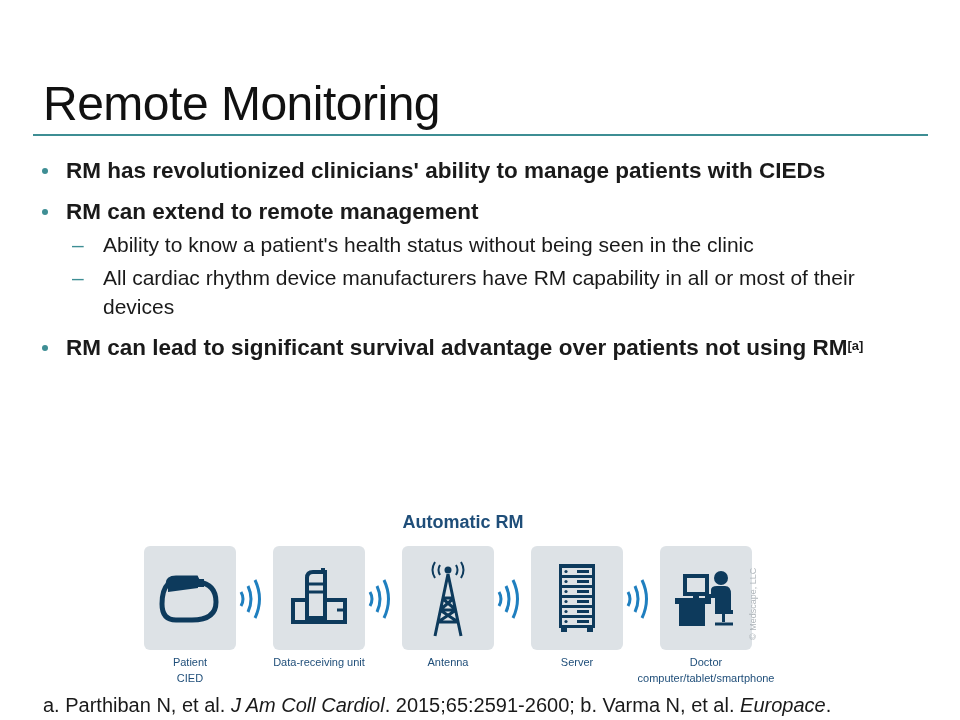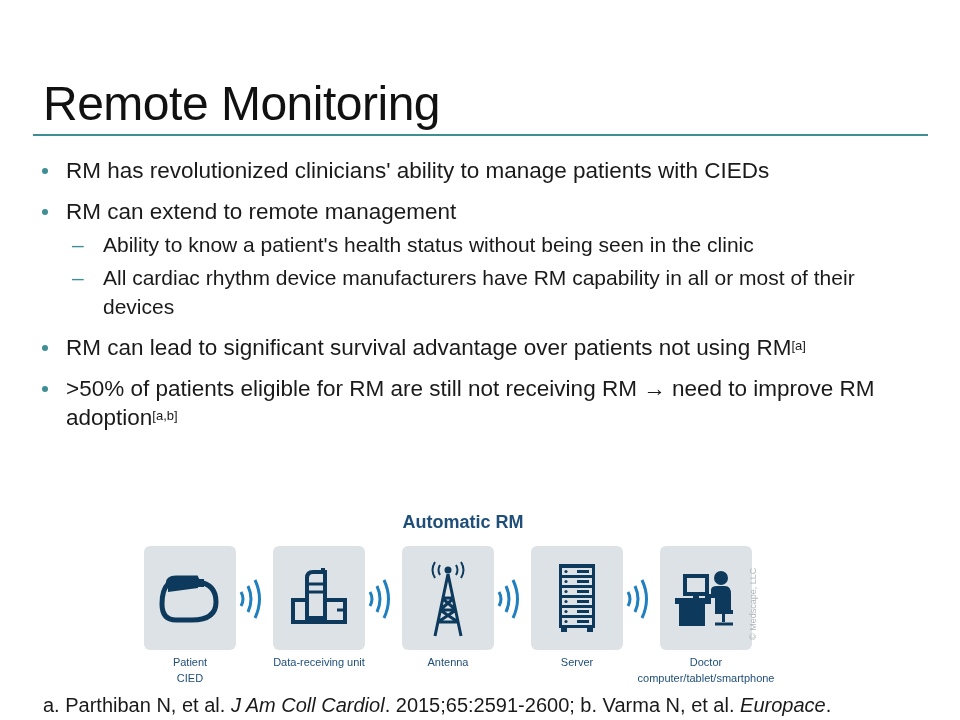--- a/index.html
+++ b/index.html
@@ -1,20 +1,20 @@
 <!DOCTYPE html>
 <html><head>
 <meta charset="utf-8">
 <style>
   html, body { margin:0; padding:0; }
   body { width:960px; height:720px; background:#ffffff; position:relative; overflow:hidden; font-family:"Liberation Sans", sans-serif; color:#1a1a1a; }
   .title { position:absolute; left:43px; top:76px; font-size:48px; font-weight:normal; letter-spacing:-0.5px; color:#111; }
   .rule { position:absolute; left:33px; top:134px; width:895px; height:2px; background:#3e8e94; }
   .bullets { position:absolute; left:42px; top:156px; width:880px; }
-  .b1 { position:relative; padding-left:24px; font-weight:normal; font-size:22.5px; line-height:29px; margin-bottom:12px; }
+  .b1 { position:relative; padding-left:24px; font-weight:bold; font-size:22.5px; line-height:29px; margin-bottom:12px; }
   .b1 .dot { position:absolute; left:0; top:12px; width:6px; height:6px; border-radius:50%; background:#3e8e94; }
   .b2 { position:relative; padding-left:61px; font-size:21px; line-height:29px; margin-bottom:4px; }
   .b2 .dash { position:absolute; left:30px; top:0; color:#3e8e94; }
   sup { font-size:13px; vertical-align:top; position:relative; top:-2px; }
   .diagram-title { position:absolute; left:16px; width:894px; top:512px; text-align:center; font-weight:bold; font-size:18px; color:#1f4e79; }
   .node { position:absolute; top:546px; width:92px; height:104px; background:#dde2e6; border-radius:6px; display:flex; align-items:center; justify-content:center; }
   .label { position:absolute; top:654px; width:200px; text-align:center; font-size:11px; line-height:16px; color:#1f4e79; }
   .wave { position:absolute; top:574px; width:36px; height:50px; }
   .copyright { position:absolute; left:748px; top:640px; transform:rotate(-90deg); transform-origin:left top; font-size:9px; color:#b0b6bb; white-space:nowrap; }
   .refs { position:absolute; left:43px; top:694px; font-size:20px; color:#1a1a1a; }
@@ -39,24 +39,20 @@
     <span class="dash">–</span>
     <span>Ability to know a patient's health status without being seen in the clinic</span>
   </div>
   <div class="b2" style="margin-bottom:12px">
     <span class="dash">–</span>
     <span>All cardiac rhythm device manufacturers have RM capability in all or most of their devices</span>
   </div>
   <div class="b1">
     <span class="dot"></span>
     <span>RM can lead to significant survival advantage over patients not using RM</span><sup>[a]</sup>
-  </div>
-  <div class="b1">
-    <span class="dot"></span>
-    <span>&gt;50% of patients eligible for RM are still not receiving RM → need to improve RM adoption</span><sup>[a,b]</sup>
   </div>
 </div>
 
 <div class="diagram-title">Automatic RM</div>
 
 <div class="node" style="left:144px">
   <svg width="64" height="56" viewBox="0 0 64 56">
     <path d="M10 14 Q10 8 18 8 L38 8 L40 12 Q58 14 58 32 Q58 50 34 50 L18 50 Q4 50 4 34 Q4 20 10 14 Z" fill="none" stroke="#0d3a5c" stroke-width="5"></path>
     <path d="M10 14 Q10 8 18 8 L40 8 L40 18 L10 22 Z" fill="#0d3a5c"></path>
     <rect x="40" y="9" width="6" height="3" fill="#0d3a5c"></rect>

